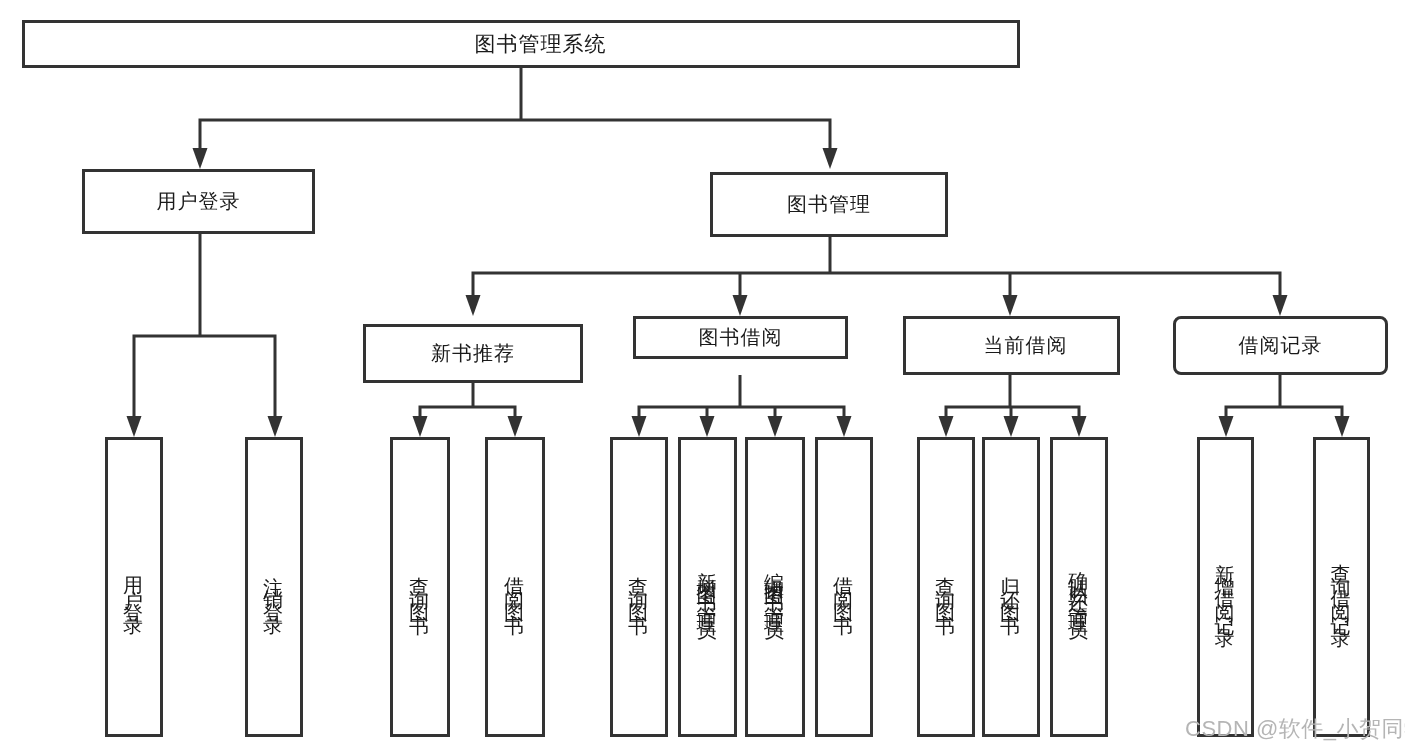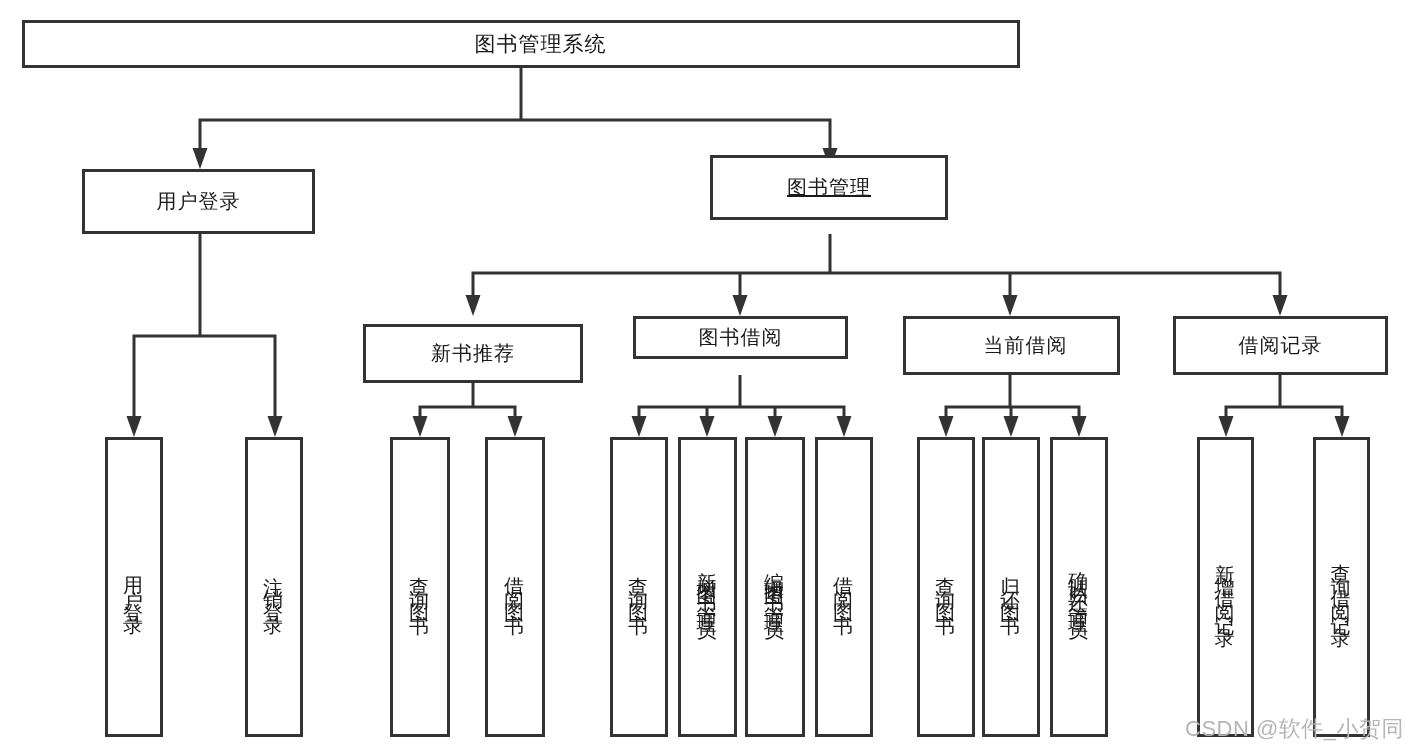--- a/index.html
+++ b/index.html
@@ -98,26 +98,26 @@
       <polygon points="1003.5,416 1018.5,416 1011,437"></polygon>
       <polygon points="1071.5,416 1086.5,416 1079,437"></polygon>
       <polygon points="1218.5,416 1233.5,416 1226,437"></polygon>
       <polygon points="1334.5,416 1349.5,416 1342,437"></polygon>
     </g>
   </svg>
 
   <div class="node root" style="left:22px; top:20px; width:998px; height:48px;padding-left:39px;">图书管理系统</div>
 
   <div class="node" style="left:82px; top:169px; width:233px; height:65px;">用户登录</div>
-  <div class="node" style="left:710px; top:155px; width:238px; height:65px;text-decoration:underline;">图书管理</div>
+  <div class="node" style="left:710px; top:172px; width:238px; height:65px;">图书管理</div>
 
   <div class="node" style="left:363px; top:324px; width:220px; height:59px;">新书推荐</div>
   <div class="node" style="left:633px; top:316px; width:215px; height:43px;">图书借阅</div>
   <div class="node" style="left:903px; top:316px; width:217px; height:59px;padding-left:28px;">当前借阅</div>
-  <div class="node" style="left:1173px; top:316px; width:215px; height:59px;">借阅记录</div>
+  <div class="node" style="left:1173px; top:316px; width:215px; height:59px;border-radius:8px;">借阅记录</div>
 
   <div class="node leaf" style="left:105px; width:58px;">用户登录</div>
   <div class="node leaf" style="left:245px; width:58px;">注销登录</div>
 
   <div class="node leaf" style="left:390px; width:60px;">查询图书</div>
   <div class="node leaf" style="left:485px; width:60px;">借阅图书</div>
 
   <div class="node leaf" style="left:610px; width:58px;">查询图书</div>
   <div class="node leaf long" style="left:678px; width:59px;">新增图书（管理员）</div>
   <div class="node leaf long" style="left:745px; width:60px;">编辑图书（管理员）</div>

